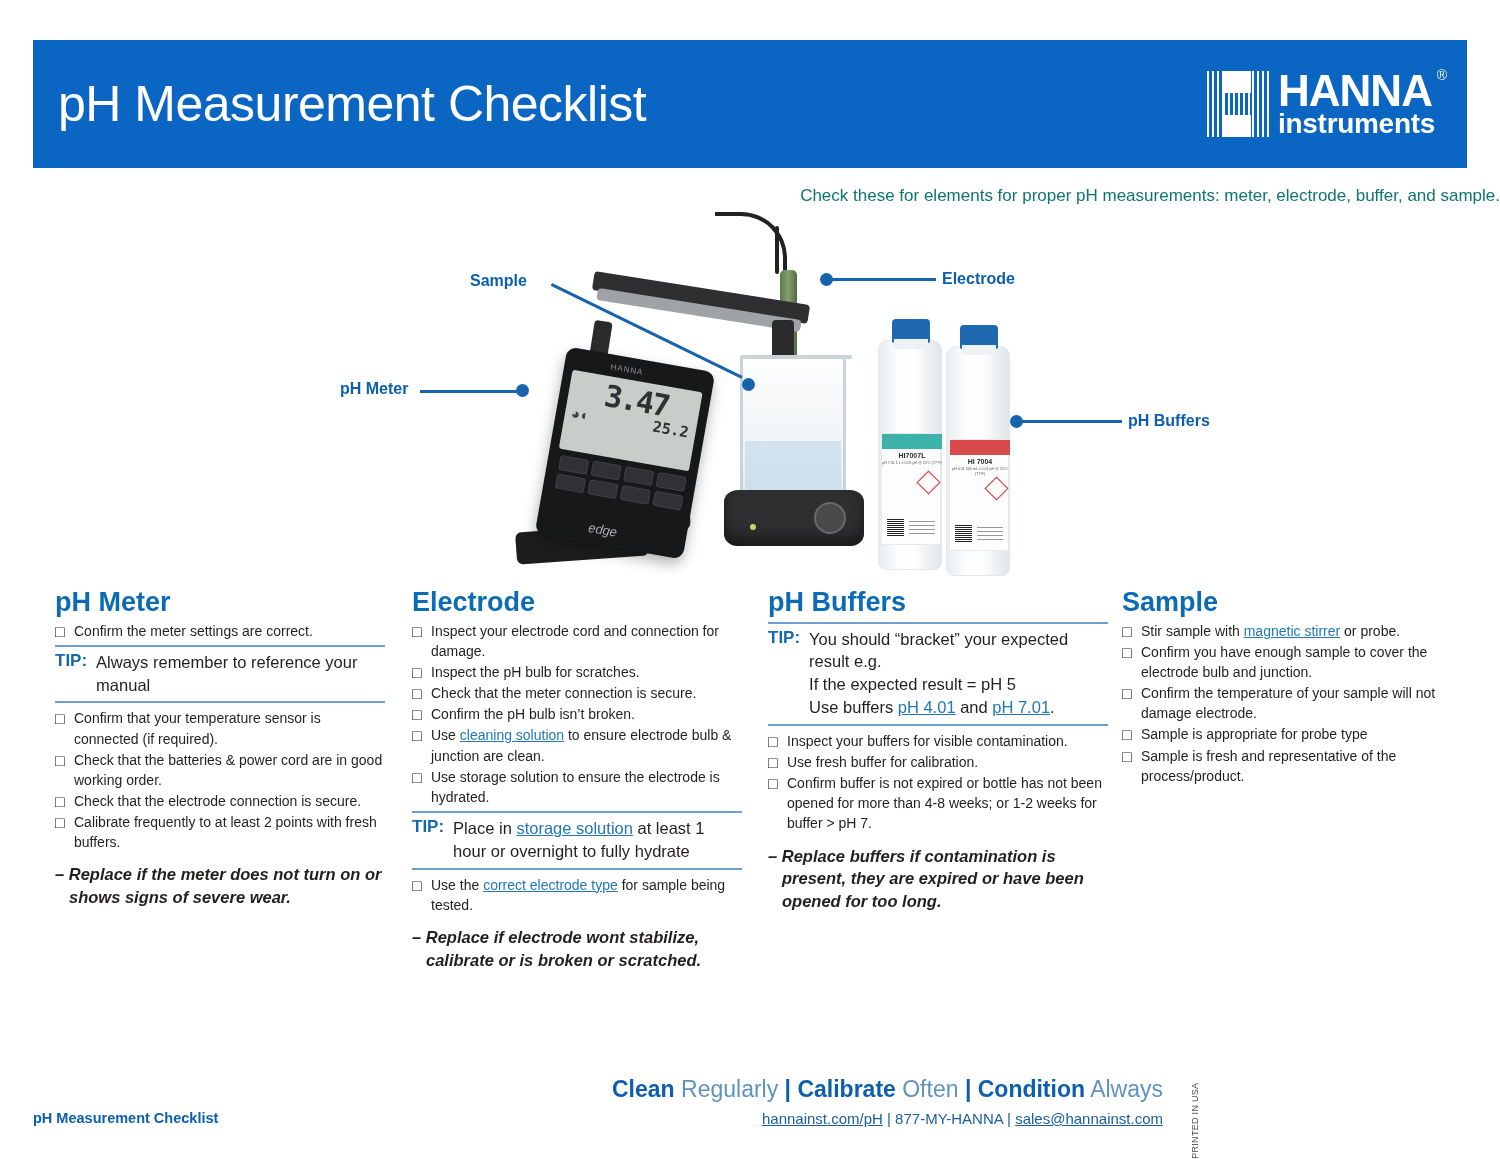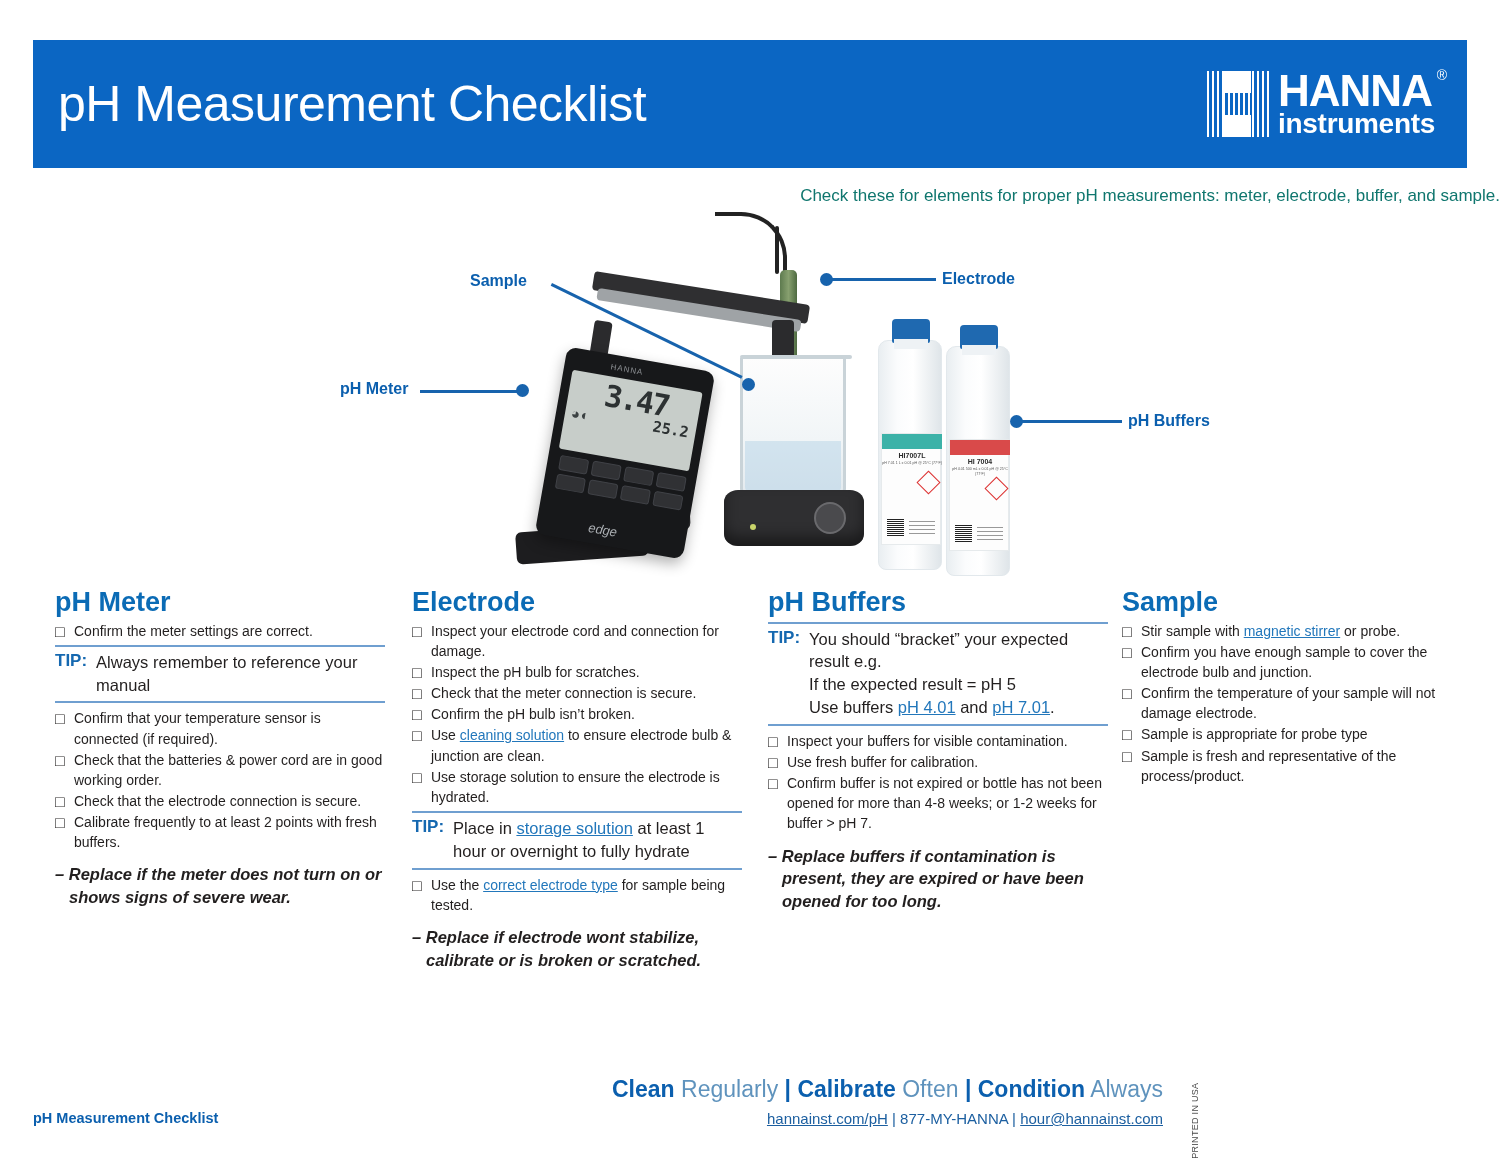--- a/index.html
+++ b/index.html
@@ -321,16 +321,16 @@
     <span class="bar">|</span>
     <b>Condition</b>
     <span class="lt">Always</span>
   </div>
 
   <div class="footlinks">
     <a href="#">hannainst.com/pH</a>
     <span>|</span>
     <span>877-MY-HANNA</span>
     <span>|</span>
-    <a href="#">hour@hannainst.com</a>
+    <a href="#">sales@hannainst.com</a>
   </div>
 
 </div>
 
 </body></html>

